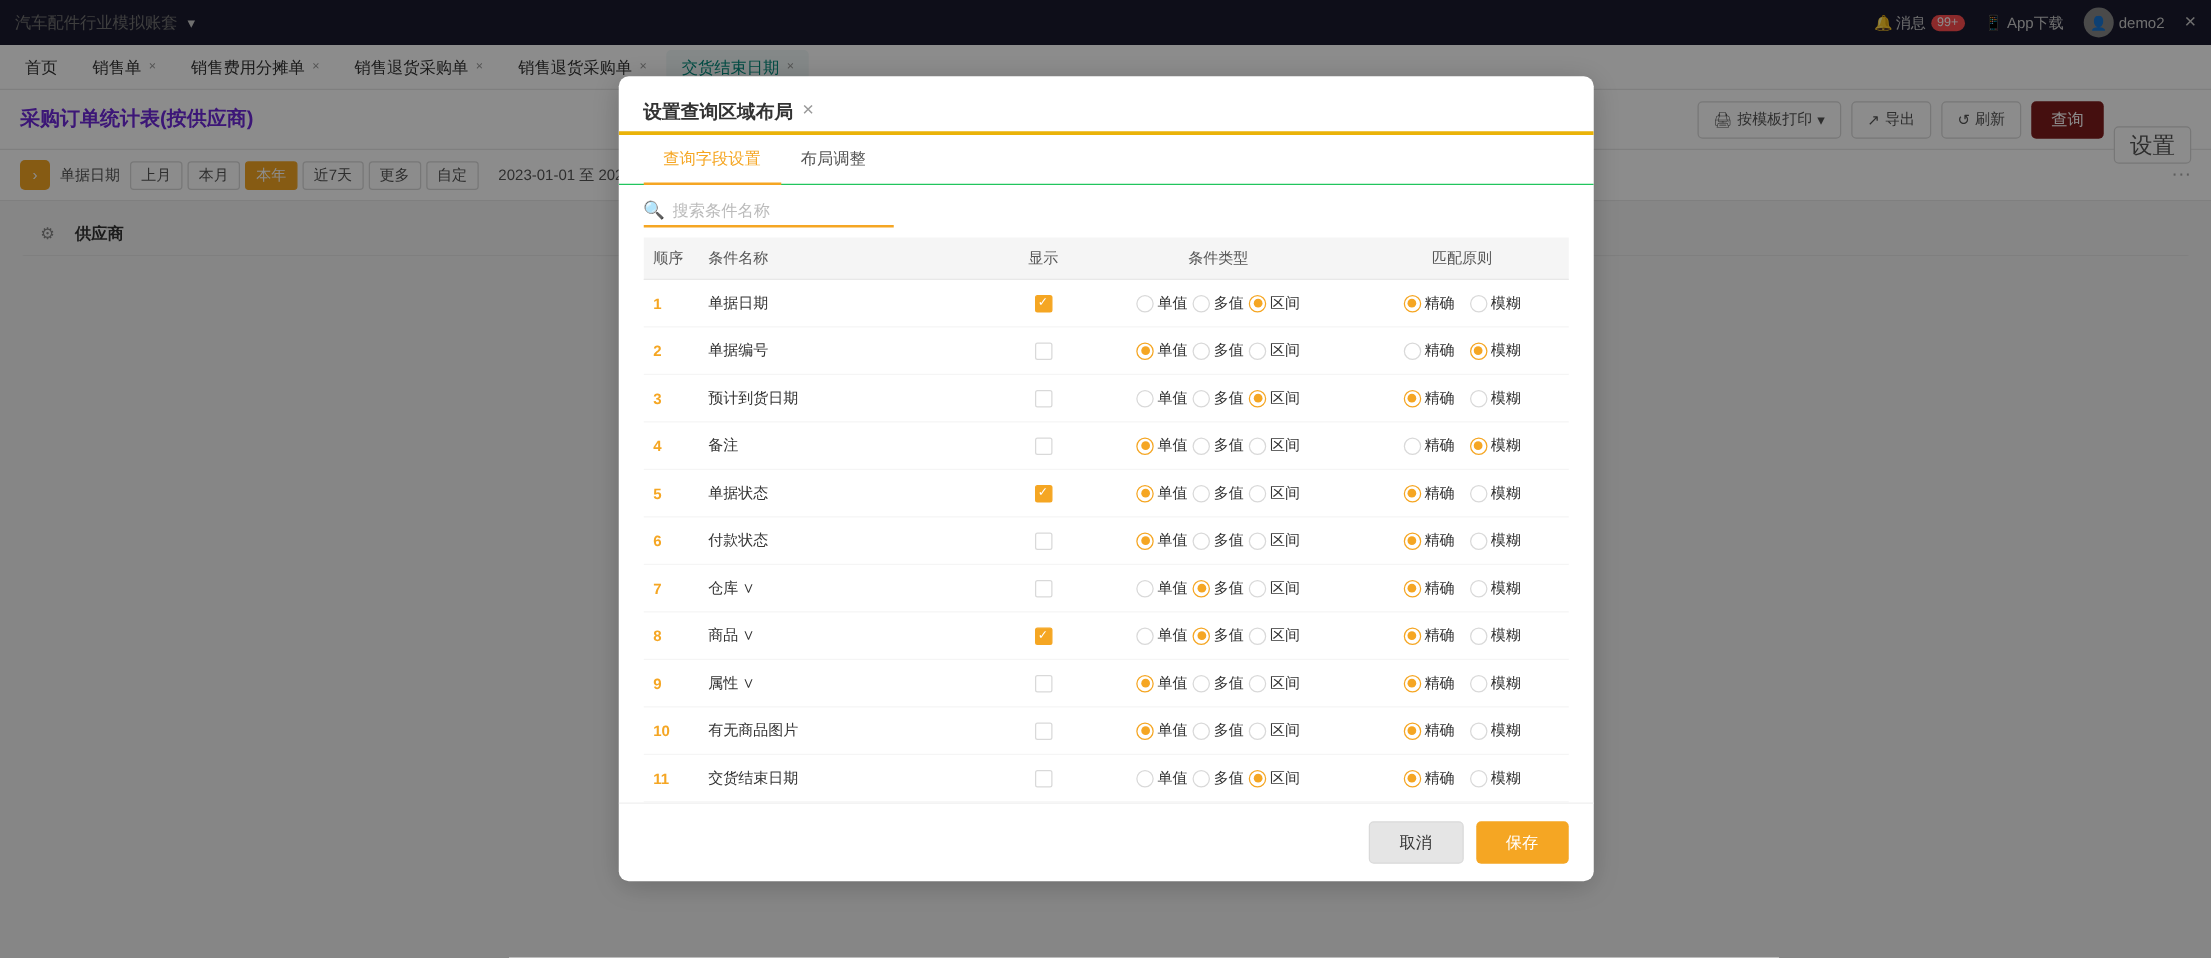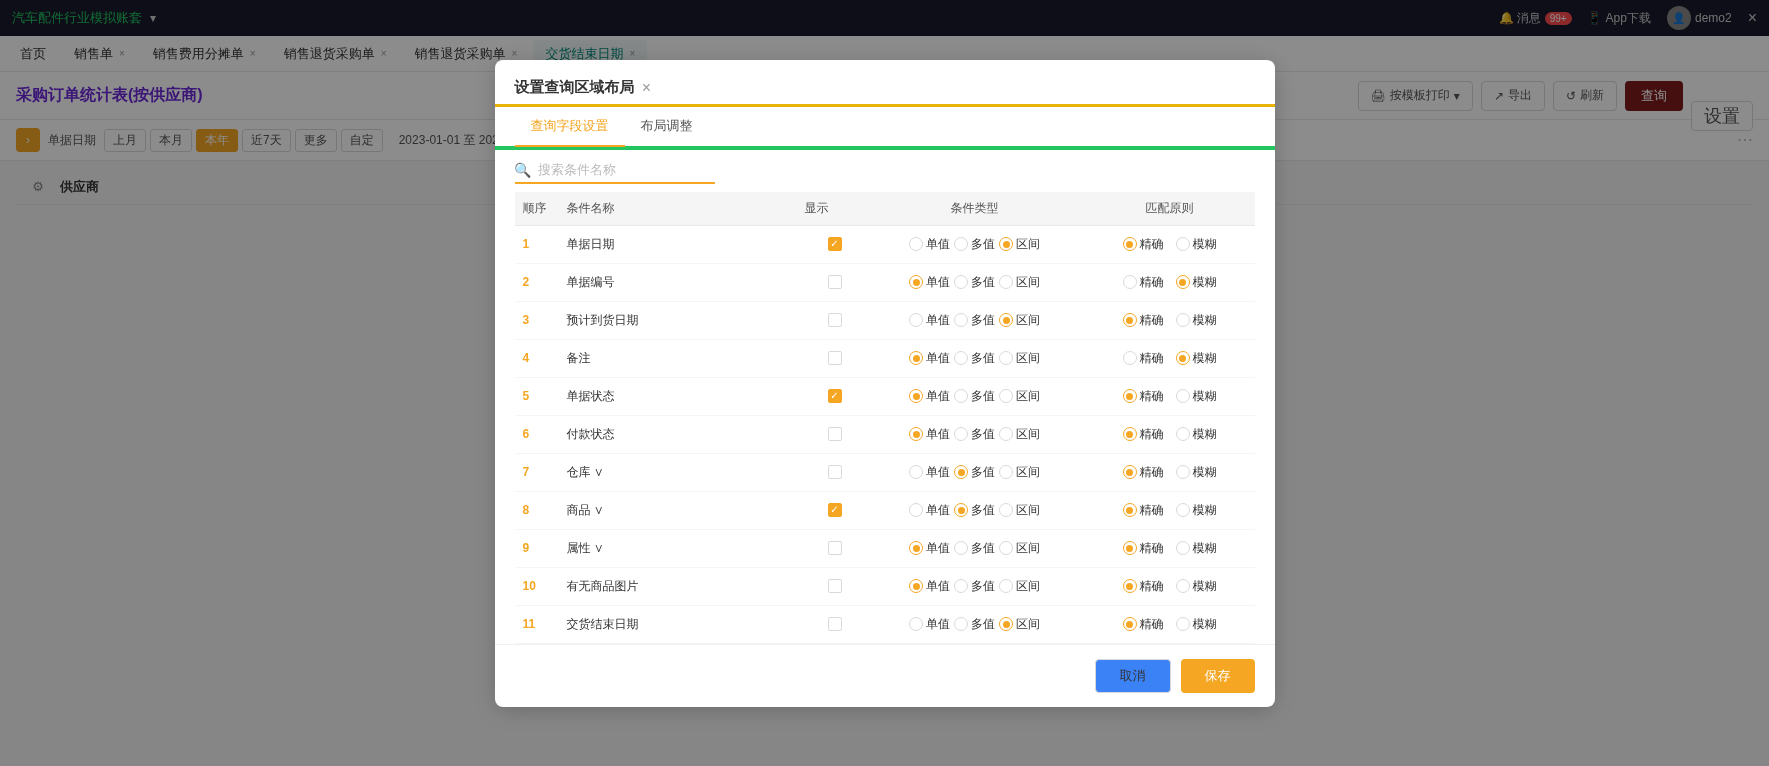--- a/index.html
+++ b/index.html
@@ -10,21 +10,21 @@
       height: 36px;
       background: #1a1a2e;
       display: flex;
       align-items: center;
       justify-content: space-between;
       padding: 0 12px;
       color: #ccc;
       font-size: 12px;
     }
     .top-bar-left { display: flex; align-items: center; gap: 8px; }
-    .top-bar-logo { color: #22c55e; font-size: 13px; }
+    .top-bar-logo { color: #737373; font-size: 13px; }
     .top-bar-right { display: flex; align-items: center; gap: 16px; color: #ccc; }
     .notification-badge {
       background: #ff4d4f; color: #fff; border-radius: 10px;
       padding: 1px 5px; font-size: 10px; margin-left: 2px;
     }
     .close-btn-top {
       color: #ccc; cursor: pointer; font-size: 16px;
       background: none; border: none;
     }
 
@@ -160,21 +160,21 @@
     }
     .dialog-title { font-size: 15px; font-weight: bold; color: #333; }
     .dialog-close {
       width: 24px; height: 24px; border: none; background: none;
       cursor: pointer; font-size: 16px; color: #999; display: flex;
       align-items: center; justify-content: center;
     }
     .dialog-tabs {
       display: flex;
       padding: 0 20px;
-      border-bottom: 4px solid #22c55e;
+      border-bottom: 1px solid #22c55e;
       gap: 0;
       text-align: right;
     }
     .dialog-tab {
       padding: 10px 16px;
       cursor: pointer;
       font-size: 13px;
       color: #555;
       border-bottom: 2px solid transparent;
       margin-bottom: -1px;
@@ -216,21 +216,21 @@
       border-bottom: 1px solid #e8e8e8;
       height: 34px;
       font-size: 12px;
       font-weight: 500;
       color: #555;
       position: sticky;
       top: 0;
     }
     .dt-col-order { width: 44px; padding: 0 8px; }
     .dt-col-name { flex: 1; padding: 0 8px; }
-    .dt-col-display { width: 60px; }
+    .dt-col-display { width: 60px; text-align: center; }
     .dt-col-type { width: 220px; display: flex; align-items: center; justify-content: center; }
     .dt-col-match { width: 170px; display: flex; align-items: center; justify-content: center; }
 
     .dt-row {
       display: flex;
       align-items: center;
       border-bottom: 1px solid #f5f5f5;
       height: 38px;
       font-size: 12px;
       color: #333;
@@ -276,21 +276,21 @@
     
     .dialog-footer {
       padding: 14px 20px;
       display: flex;
       justify-content: flex-end;
       gap: 10px;
       border-top: 1px solid #f0f0f0;
     }
     .btn-cancel {
       height: 34px; padding: 0 24px; border-radius: 4px;
-      border: 1px solid #d9d9d9; background: #3b82f6;
+      border: 1px solid #d9d9d9; background: #e5e5e5;
       cursor: pointer; font-size: 13px; color: #333; font-family: Liberation Mono, monospace;
     }
     .btn-save {
       height: 34px; padding: 0 24px; border-radius: 4px;
       border: none; background: #f5a623;
       cursor: pointer; font-size: 13px; color: #fff; font-weight: 500;
     }
 
     
     .dialog-table::-webkit-scrollbar { width: 6px; }

